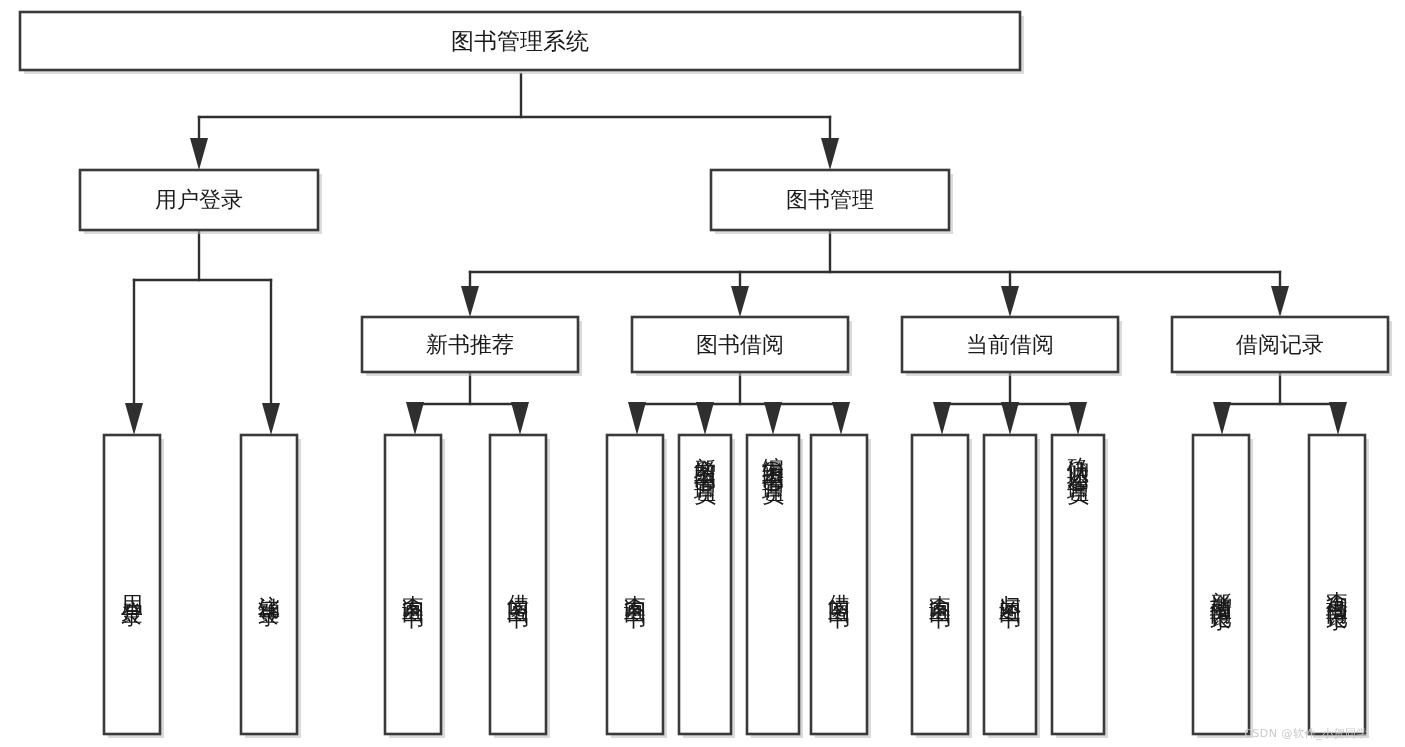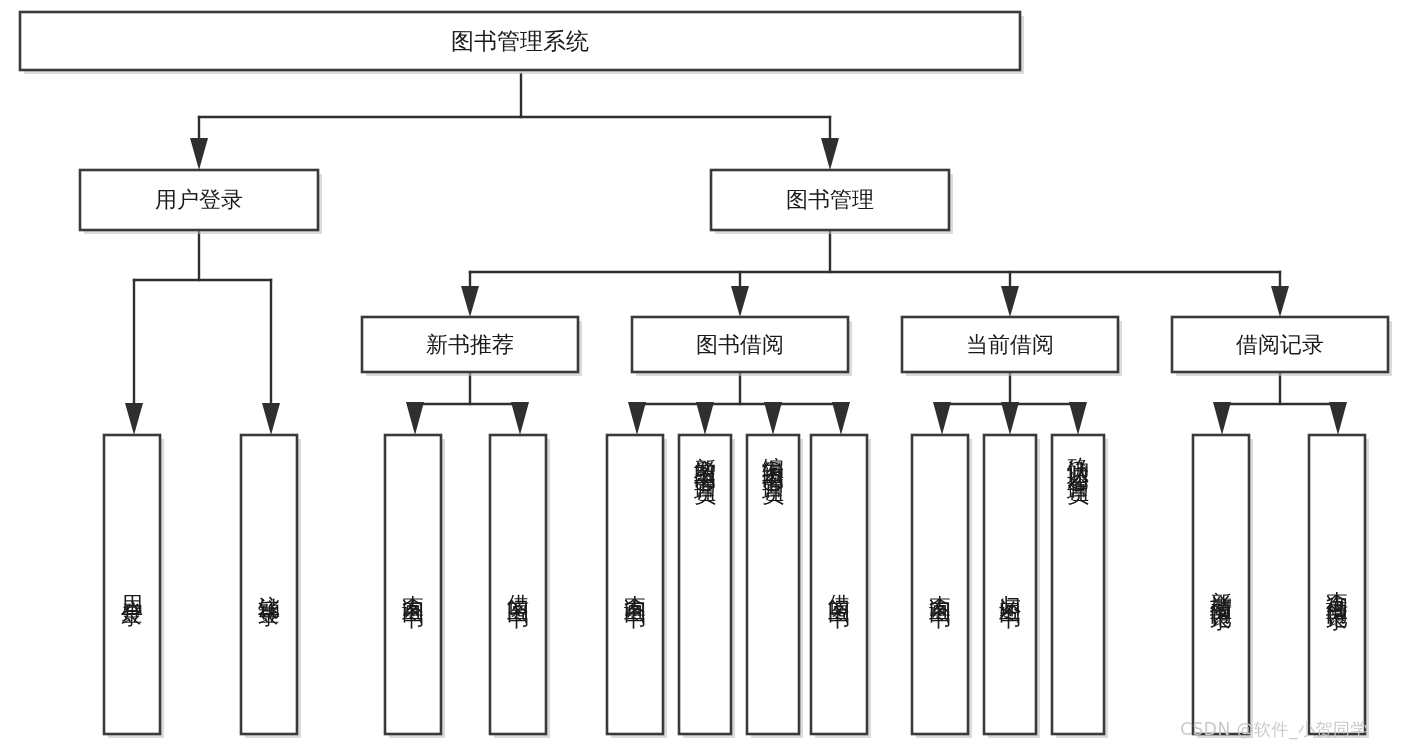--- a/index.html
+++ b/index.html
@@ -78,21 +78,21 @@
     letter-spacing: 4px;
     color: #1a1a1a;
     white-space: nowrap;
     text-align: center;
   }
   .watermark {
     position: absolute;
     right: 14px;
     bottom: 6px;
     font-family: "DejaVu Sans", "Liberation Sans", sans-serif;
-    font-size: 17px;
+    font-size: 11px;
     color: #c9c9c9;
     letter-spacing: 0.5px;
     white-space: nowrap;
   }
 </style>
 </head>
 <body>
 
 <div id="diagram-root">
 

